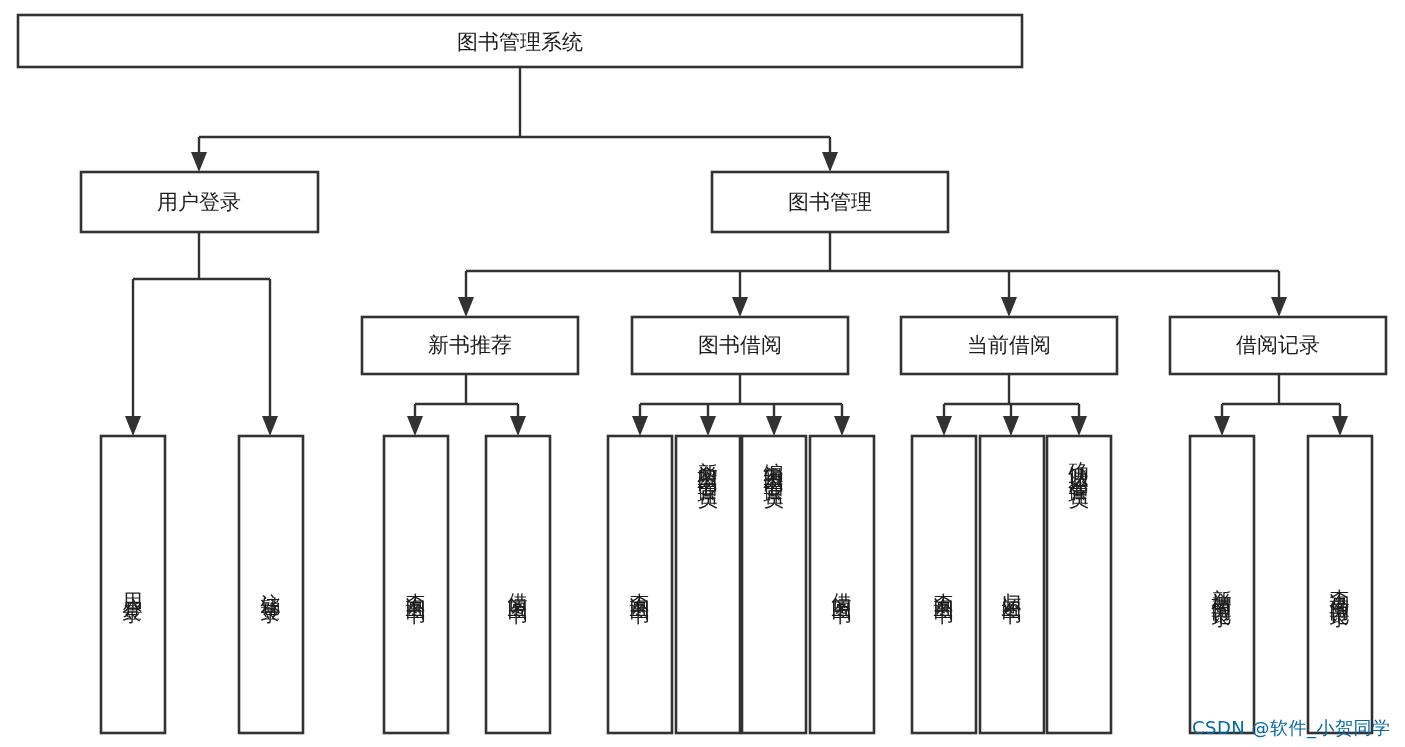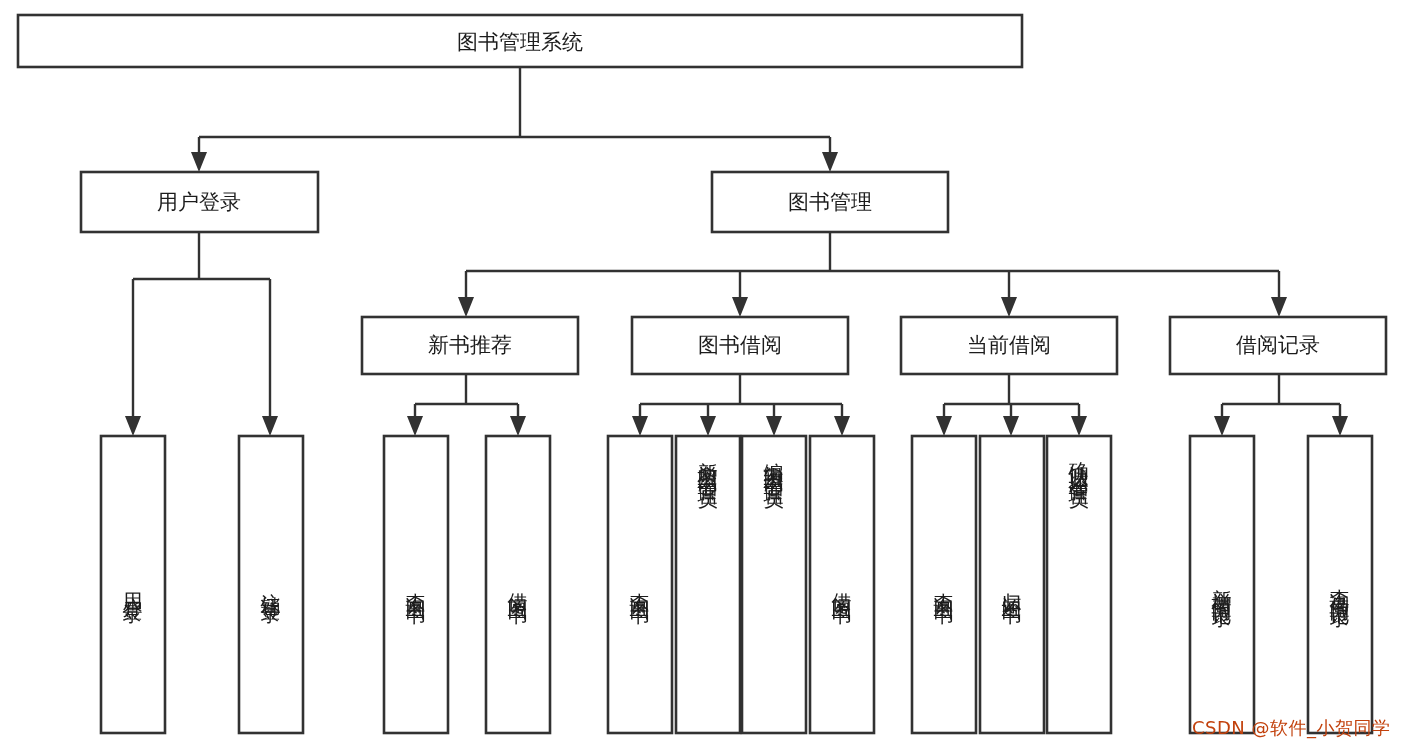--- a/index.html
+++ b/index.html
@@ -39,21 +39,21 @@
     font-family: "DejaVu Sans", "Liberation Sans", sans-serif;
     font-size: 21px;
     fill: #1c1c1c;
     text-anchor: middle;
     dominant-baseline: middle;
   }
   .watermark-text {
     position: absolute;
     font-family: "DejaVu Sans", "Liberation Sans", sans-serif;
     font-size: 18px;
-    color: #c2410c;
+    color: #0369a1;
     white-space: nowrap;
     letter-spacing: 0.5px;
   }
   .vlabel {
     position: absolute;
     writing-mode: vertical-rl;
     text-orientation: upright;
     font-family: "DejaVu Sans", "Liberation Sans", sans-serif;
     font-size: 20px;
     line-height: 1.0;

